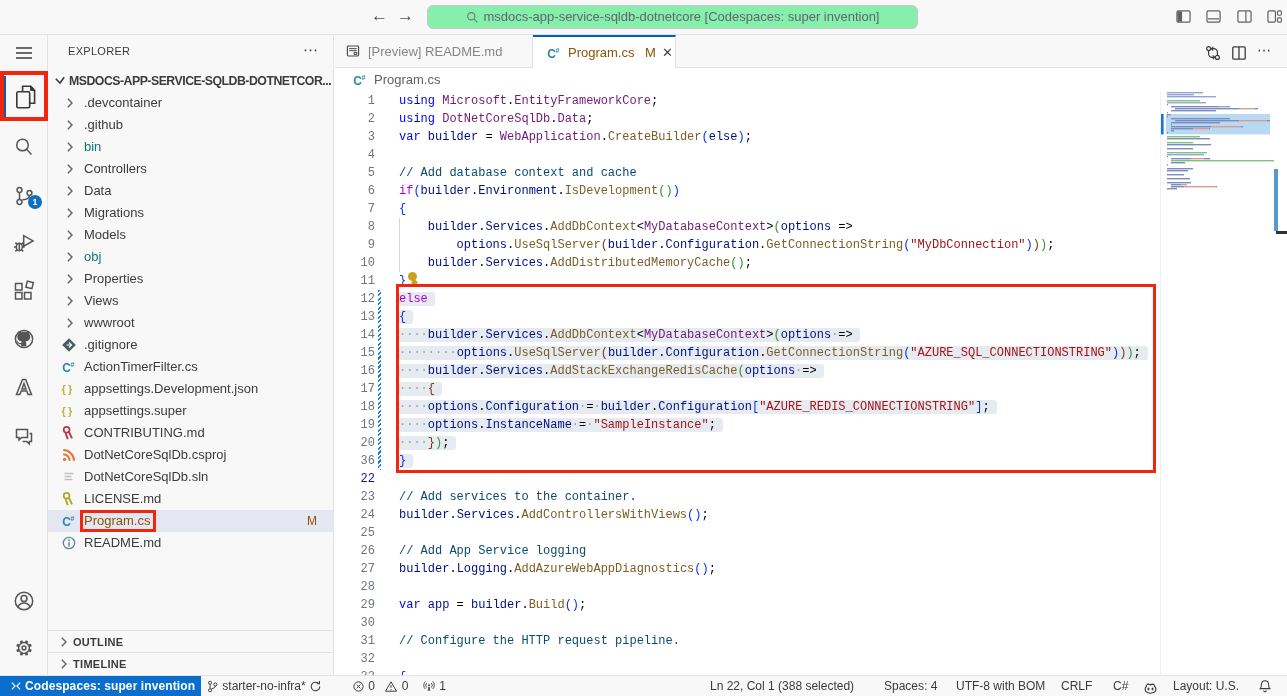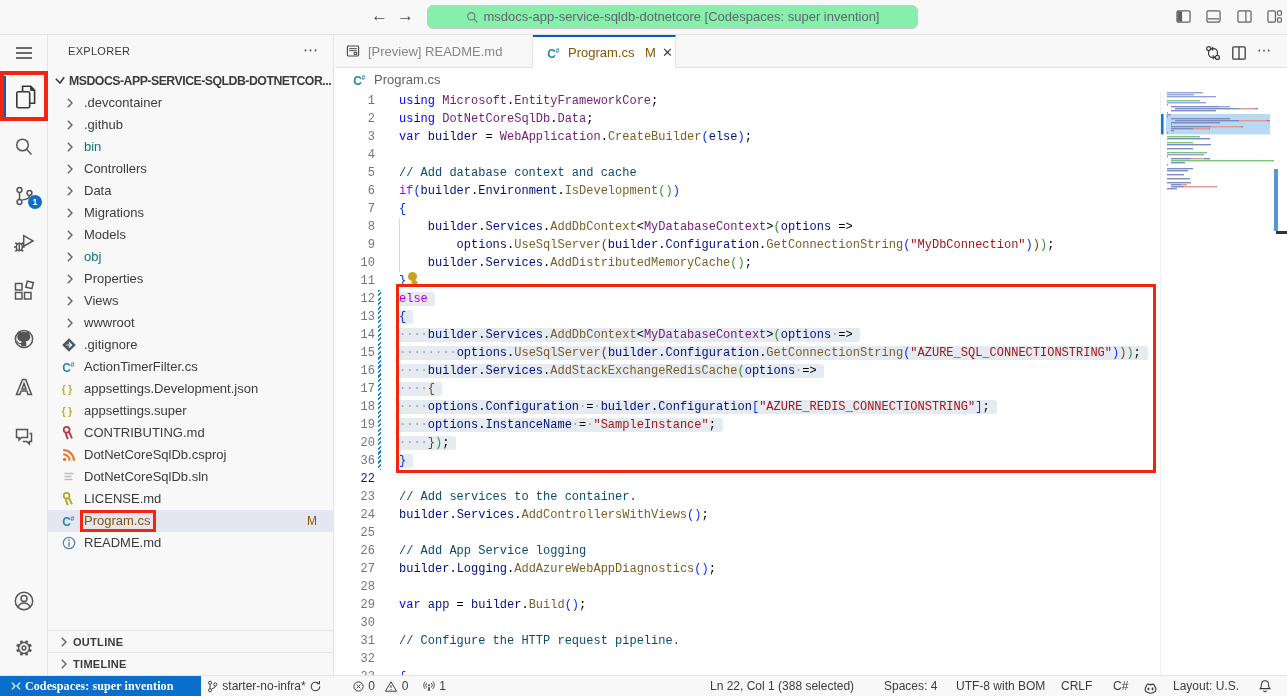--- a/index.html
+++ b/index.html
@@ -75,21 +75,21 @@
 
 .mmap { position:absolute; left:1160px; top:80px; }
 #mmsep { left:1160px; top:92px; width:1px; height:583px; background:linear-gradient(to right,#e9e9e9,#f6f6f6); }
 #ruler_sel { left:1274px; top:169px; width:4px; height:62px; background:#5897d0; }
 #ruler_cur { left:1276px; top:231px; width:11px; height:2.5px; background:#333; }
 
 
 #statusbar { left:0; top:675px; width:1287px; height:21px; background:#f8f8f8; border-top:1px solid #e3e3e3; font-size:12px; color:#3b3b3b; }
 #sbremote { position:absolute; left:0; top:0; width:201px; height:21px; background:#0a6ecd; color:#fff; line-height:21px; }
 #sbremote svg { position:absolute; left:10px; top:4px; }
-#sbremote span { position:absolute; left:25px; font-weight:bold; letter-spacing:.1px;font-family:Liberation Serif, serif; }
+#sbremote span { position:absolute; left:25px; font-weight:bold; letter-spacing:.1px; }
 .sbi { position:absolute; top:0; line-height:21px; white-space:nowrap;text-align:right; }
 .sbi svg { vertical-align:-3px; }
 </style></head>
 <body>
 
 <div class="abs" id="titlebar">
  <div id="navarrows">←→</div>
  <div id="cmdcenter"><svg width="13" height="13" viewBox="0 0 16 16">
         <circle cx="6.5" cy="6.5" r="4.5" fill="none" stroke="#777" stroke-width="1.4"></circle>
         <path d="M10 10l4 4" stroke="#777" stroke-width="1.4"></path>

